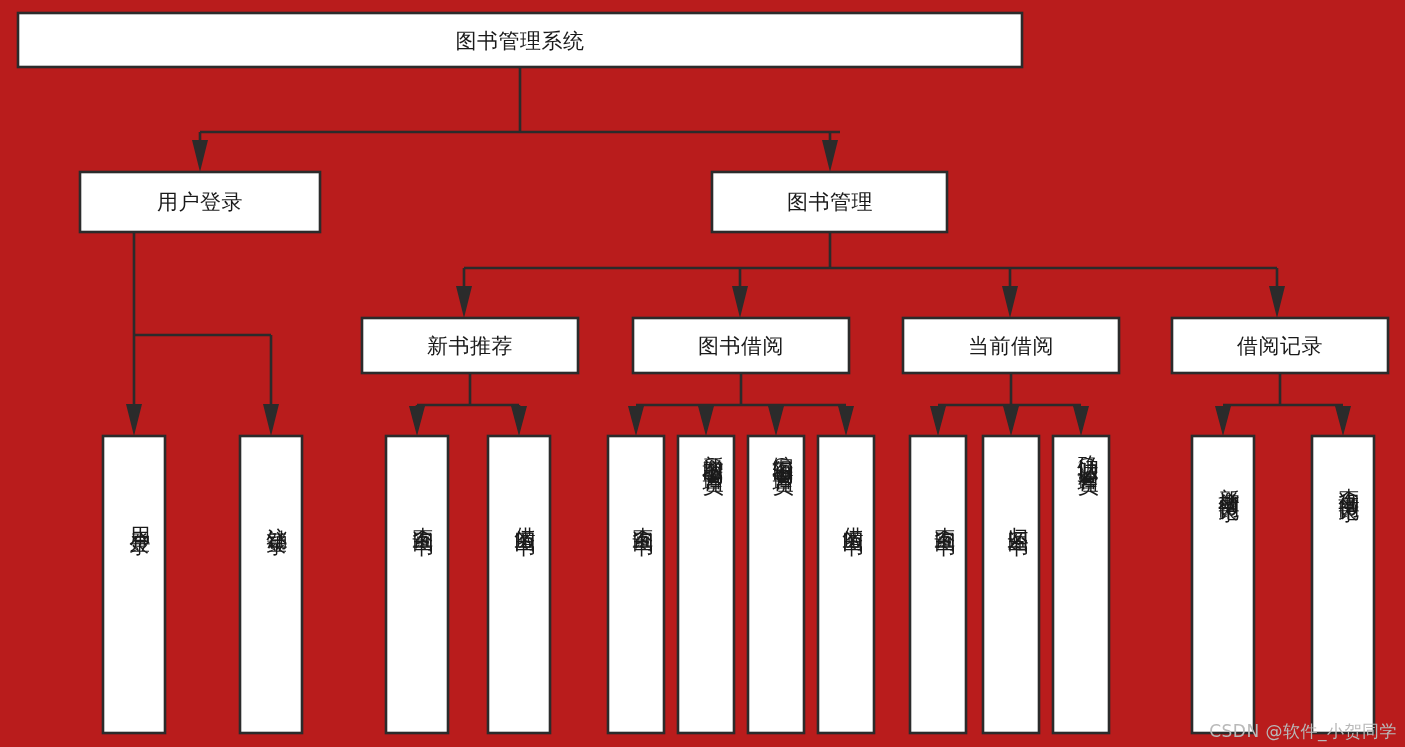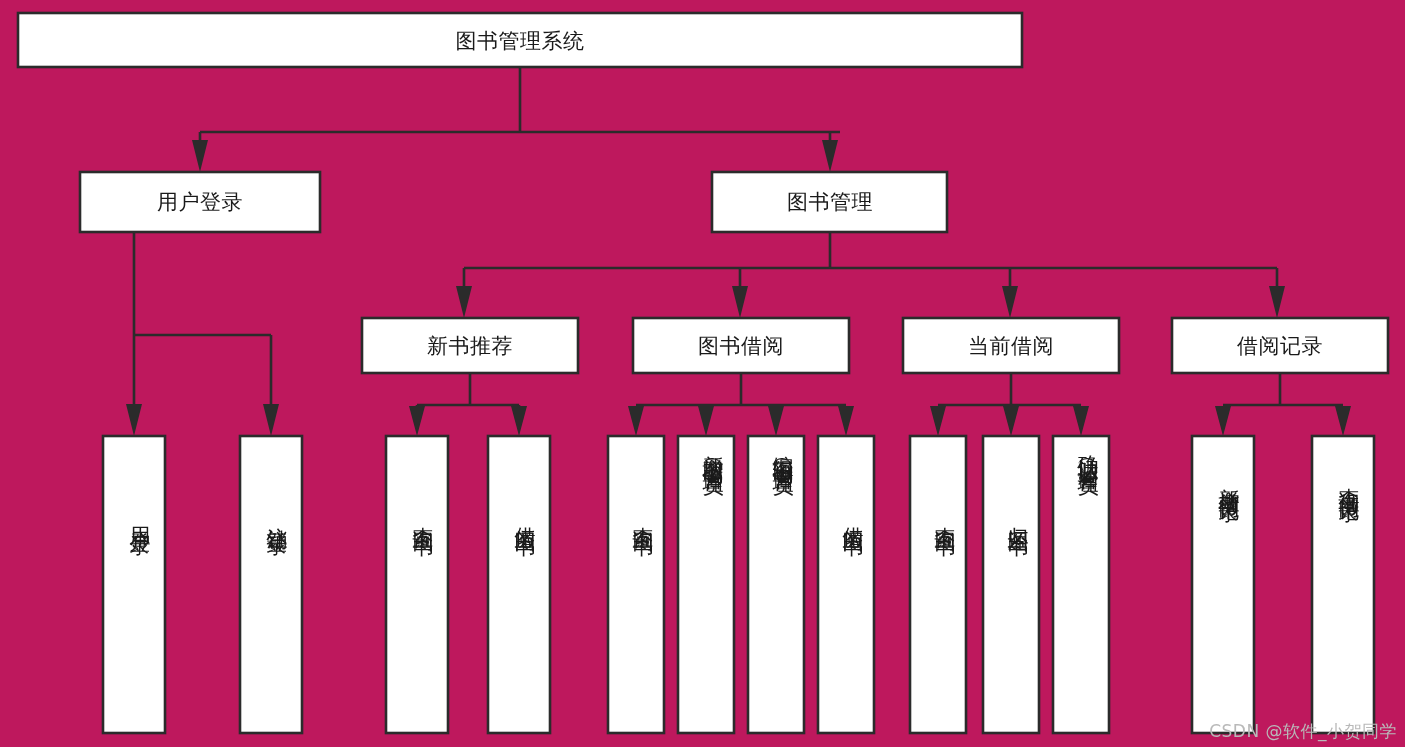--- a/index.html
+++ b/index.html
@@ -8,21 +8,21 @@
     padding: 0;
     background: #ffffff;
   }
   body {
     font-family: "DejaVu Sans", "Liberation Sans", sans-serif;
   }
   #diagram-root {
     position: relative;
     width: 1405px;
     height: 747px;
-    background: #be185d;
+    background: #b91c1c;
     overflow: hidden;
   }
   svg#tree-svg {
     position: absolute;
     left: 0;
     top: 0;
     width: 1405px;
     height: 747px;
     display: block;
   }

